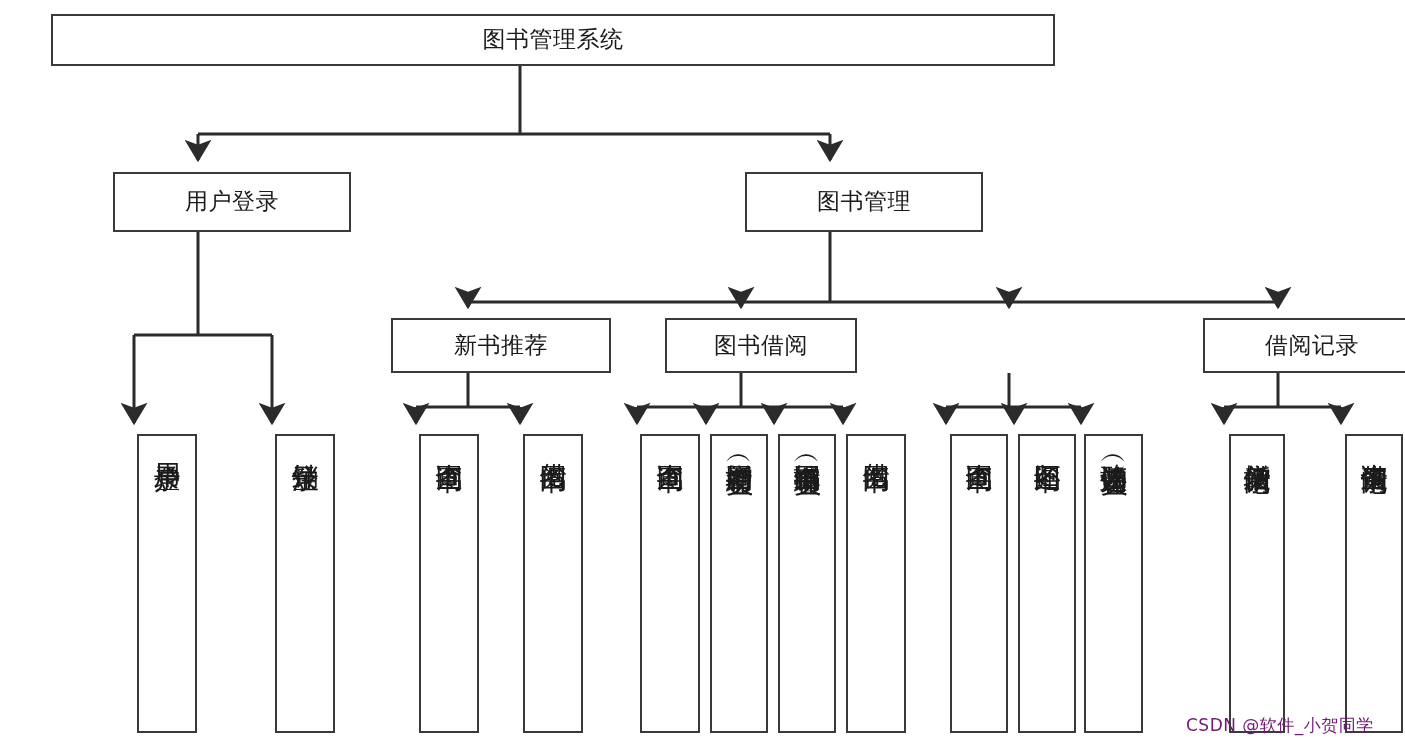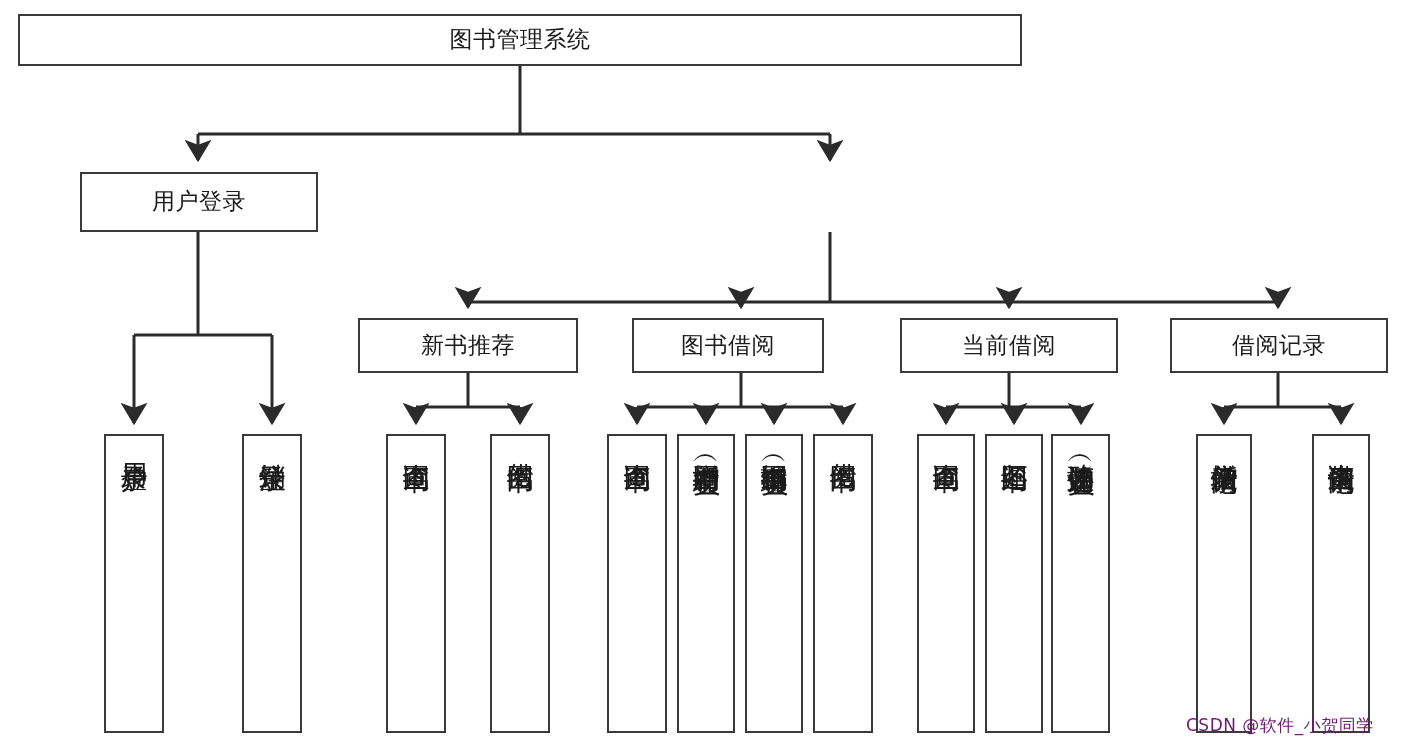--- a/index.html
+++ b/index.html
@@ -25,20 +25,21 @@
   }
   .node {
     position: absolute;
     box-sizing: border-box;
     border: 2px solid #3a3a3a;
     background: #ffffff;
     display: flex;
     align-items: center;
     justify-content: center;
     color: #1b1b1b;
+    margin-left: 33px;
   }
   .node .lbl {
     display: block;
     text-align: center;
     line-height: 1.12;
     white-space: nowrap;
   }
   .node.horiz .lbl {
     font-size: 23px;
     letter-spacing: 0.5px;
@@ -124,29 +125,29 @@
     </g>
   </svg>
 
   <div class="node root horiz" style="left:18px; top:14px; width:1004px; height:52px;">
     <span class="lbl">图书管理系统</span>
   </div>
 
   <div class="node horiz" style="left:80px; top:172px; width:238px; height:60px;">
     <span class="lbl">用户登录</span>
   </div>
+  <div class="node horiz" style="left:712px; top:172px; width:238px; height:60px;">
+    <span class="lbl">图书管理</span>
+  </div>
 
   <div class="node horiz" style="left:358px; top:318px; width:220px; height:55px;">
     <span class="lbl">新书推荐</span>
   </div>
   <div class="node horiz" style="left:632px; top:318px; width:192px; height:55px;">
     <span class="lbl">图书借阅</span>
-  </div>
-  <div class="node horiz" style="left:900px; top:318px; width:218px; height:55px;">
-    <span class="lbl">当前借阅</span>
   </div>
   <div class="node horiz" style="left:1170px; top:318px; width:218px; height:55px;">
     <span class="lbl">借阅记录</span>
   </div>
 
   <div class="node vert" style="left:104px; top:434px; width:60px; height:299px;">
     <span class="lbl">用户登录</span>
   </div>
   <div class="node vert" style="left:242px; top:434px; width:60px; height:299px;">
     <span class="lbl">注销登录</span>

